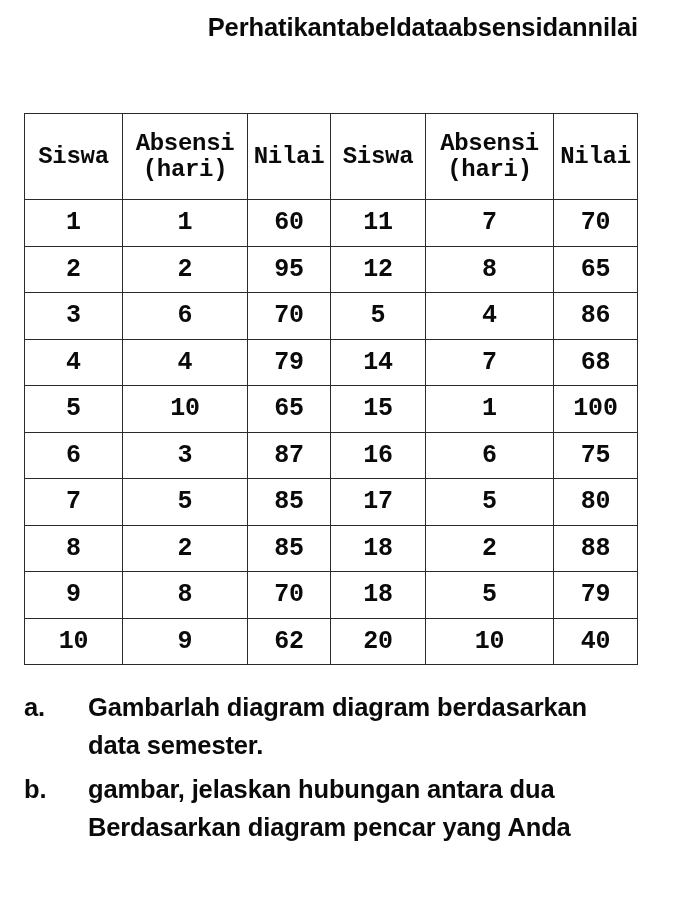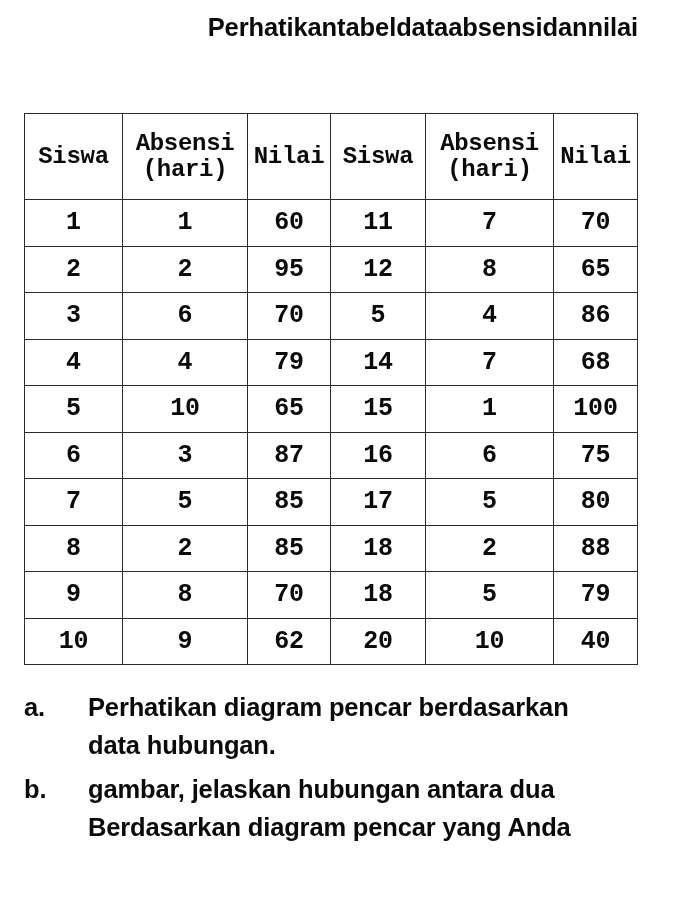--- a/index.html
+++ b/index.html
@@ -255,22 +255,22 @@
           </tr>
         </tbody>
     </table>
   </div>
 
   <div class="qlist">
 
     <div class="qitem">
       <span class="marker">a.</span>
       <span class="body">
-        <span class="ln">Perhatikan diagram pencar berdasarkan</span>
-        <span class="ln">data hubungan.</span>
+        <span class="ln">Gambarlah diagram diagram berdasarkan</span>
+        <span class="ln">data semester.</span>
       </span>
     </div>
 
     <div class="qitem">
       <span class="marker">b.</span>
       <span class="body">
         <span class="ln">gambar, jelaskan hubungan antara dua</span>
         <span class="ln">Berdasarkan diagram pencar yang Anda</span>
       </span>
     </div>

